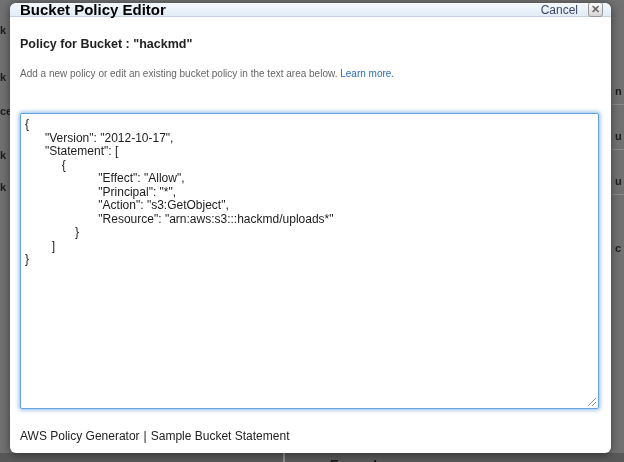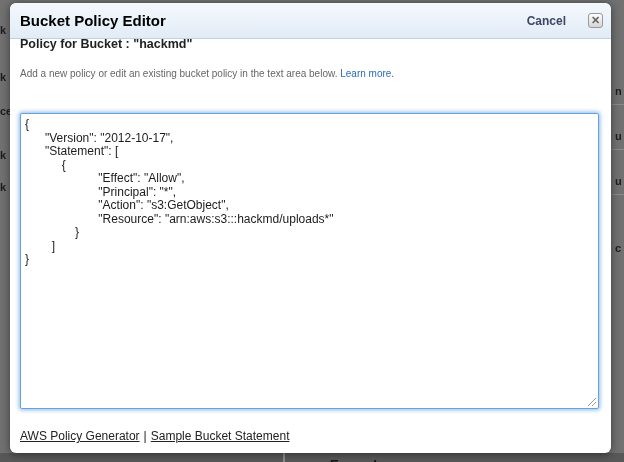--- a/index.html
+++ b/index.html
@@ -9,26 +9,26 @@
   
   .bg-fragment{position:absolute;color:#1d1d1d;font-size:11px;font-weight:bold;line-height:10px;}
   .overlay-bottom{position:absolute;left:0;bottom:0;width:624px;height:9px;background:#585858;}
   .overlay-bottom .vline{position:absolute;left:283px;top:0;width:2px;height:9px;background:#8d8d8d;}
   .overlay-bottom .glyph-clip{position:absolute;left:330px;top:4px;width:80px;height:5px;overflow:hidden;color:#161616;font-weight:bold;font-size:13px;}
   .rowline{position:absolute;right:0;width:12px;height:1px;background:#8a8a8a;}
 
   
   .dialog{position:absolute;left:10px;top:3px;width:601px;height:450px;background:#ffffff;
           border-radius:6px;box-shadow:0 1px 8px rgba(0,0,0,.5);overflow:hidden;}
-  .titlebar{position:absolute;left:0;top:0;right:0;height:36px;
+  .titlebar{position:absolute;left:0;top:0;right:0;height:14px;
             background:linear-gradient(#f3f8fc,#e2ecf7);
             border-bottom:1px solid #c3d0de;border-radius:6px 6px 0 0;
             display:flex;align-items:center;padding:0 8px 0 10px;box-sizing:border-box;}
   .title{font-size:15px;font-weight:bold;color:#000;flex:1 1 auto;}
-  .cancel-link{font-size:12px;color:#3e4668;text-decoration:none;margin-right:22px;cursor:pointer;font-weight:bold;}
+  .cancel-link{font-size:12px;color:#3e4668;text-decoration:none;margin-right:10px;cursor:pointer;}
   .xbtn{width:15px;height:15px;border:1px solid #999;border-radius:3px;
         background:linear-gradient(#fefefe,#d5d5d5);color:#666;font-size:11px;font-weight:bold;
         line-height:13px;text-align:center;padding:0;cursor:pointer;font-family:"Liberation Sans",sans-serif;}
 
   .bucket-line{position:absolute;left:10px;top:34px;font-size:12.5px;font-weight:bold;color:#222;}
   .desc{position:absolute;left:10px;top:65px;font-size:10px;color:#666;}
   .learn-more{color:#2a6db8;text-decoration:none;cursor:pointer;}
 
   .policy-box{position:absolute;left:10px;top:110px;width:577px;height:294px;
               border:1px solid #66a1e0;border-radius:2px;background:#fff;
@@ -36,21 +36,21 @@
   .policy-text{position:absolute;left:4px;top:4px;right:14px;bottom:12px;overflow:hidden;
                font-size:12px;line-height:13.5px;color:#1c1c1c;white-space:pre;
                font-family:"Liberation Sans",sans-serif;}
   .misspelled{text-decoration-style:wavy;text-decoration-color:#e03020;
               text-decoration-thickness:1px;text-underline-offset:2px;}
   .grip{position:absolute;right:1px;bottom:1px;width:11px;height:11px;}
 
   .footer{position:absolute;left:10px;right:8px;bottom:5px;height:24px;
           display:flex;justify-content:space-between;align-items:center;}
   .footer-links{font-size:12px;color:#222;}
-  .footer-links a{color:#222;text-decoration:underline;cursor:pointer;}
+  .footer-links a{color:#222;cursor:pointer;}
   .footer-links .sep{margin:0 4px;text-decoration:none;}
   .buttons{display:flex;gap:7px;}
   .btn{font-size:13px;color:#222;padding:2px 10px 3px 10px;border:1px solid #8f8f8f;border-radius:4px;
        background:linear-gradient(#fdfdfd,#d9d9d9);cursor:pointer;
        font-family:"Liberation Sans",sans-serif;box-shadow:0 1px 0 rgba(255,255,255,.6) inset;}
 </style>
 </head>
 <body>
 
 <div class="stage">

